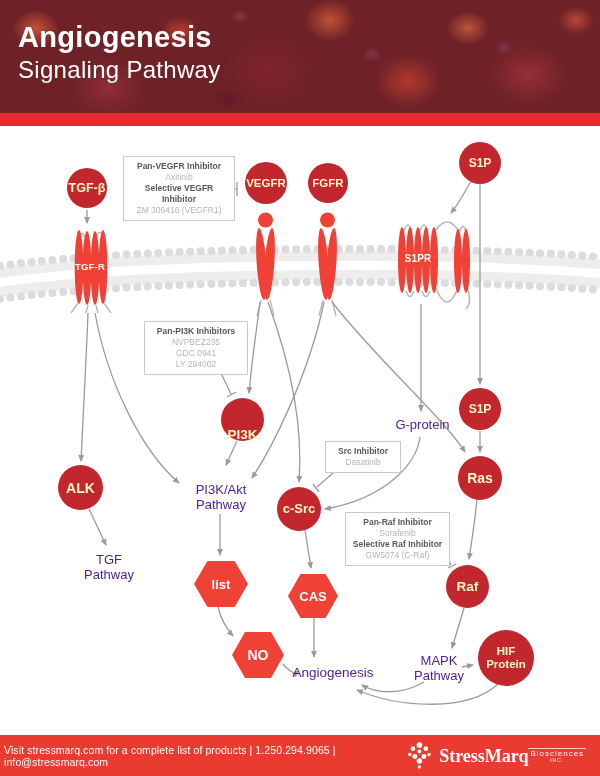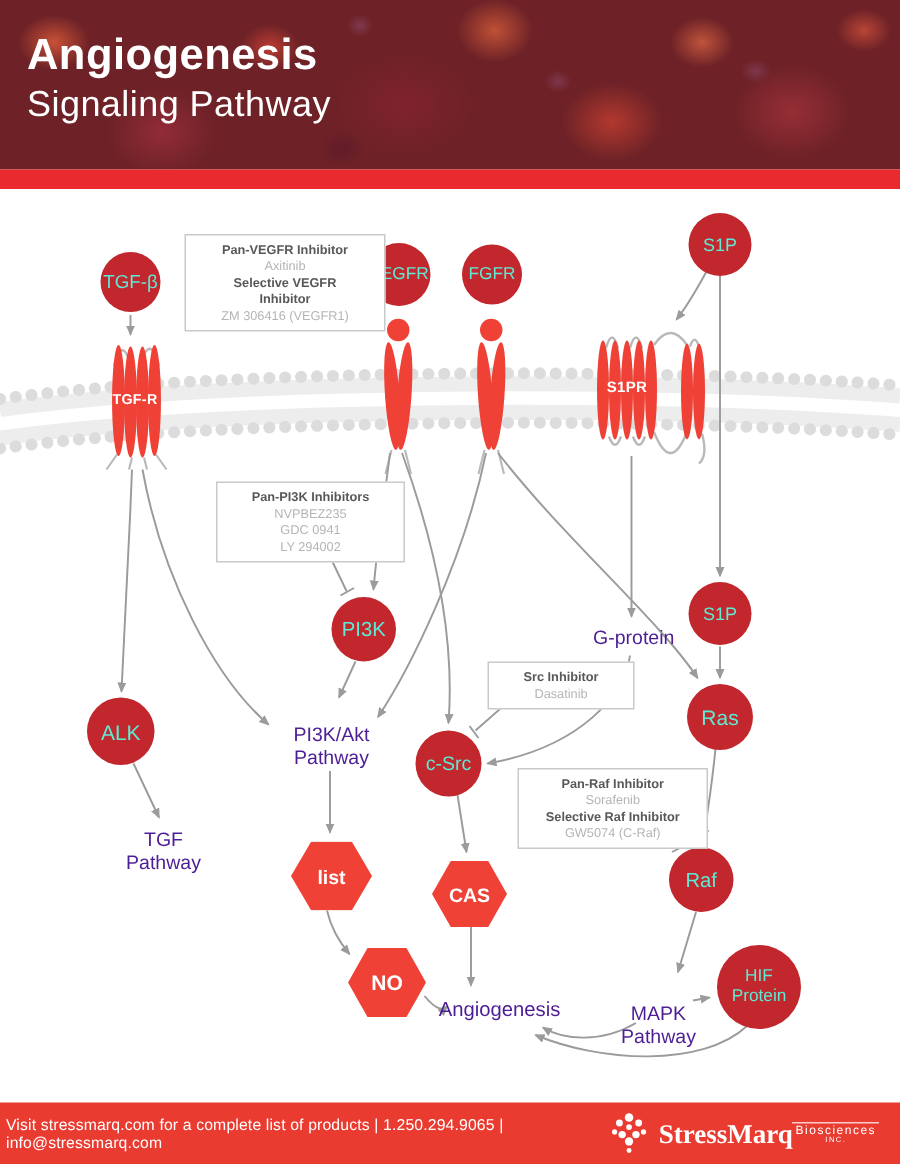--- a/index.html
+++ b/index.html
@@ -20,27 +20,27 @@
       radial-gradient(26px 20px at 96% 18%, rgba(216,84,60,.7), rgba(216,84,60,0) 70%),
       radial-gradient(12px 10px at 40% 15%, rgba(142,74,110,.55), rgba(142,74,110,0) 75%),
       radial-gradient(12px 10px at 62% 48%, rgba(142,74,110,.5), rgba(142,74,110,0) 75%),
       radial-gradient(14px 11px at 84% 42%, rgba(142,74,110,.5), rgba(142,74,110,0) 75%),
       radial-gradient(20px 16px at 38% 88%, rgba(96,26,40,.9), rgba(96,26,40,0) 75%);}
   .title1{position:absolute;left:18px;top:21px;color:#fff;font-size:29px;font-weight:bold;letter-spacing:.3px;}
   .title2{position:absolute;left:18px;top:56px;color:#fff;font-size:24px;font-weight:normal;letter-spacing:.3px;}
   .redbar{position:absolute;left:0;top:113px;width:600px;height:13px;background:#e92a2e;}
   
   .diagram-svg{position:absolute;left:0;top:0;width:600px;height:776px;pointer-events:none;}
-  .circ{position:absolute;border-radius:50%;background:#c1272d;color:#5eead4;font-weight:normal;
+  .circ{position:absolute;border-radius:50%;background:#c1272d;color:#fef9c3;font-weight:bold;
         display:flex;align-items:center;justify-content:center;text-align:center;line-height:12px;}
   .hex{position:absolute;background:#ef4136;color:#fff;font-weight:bold;
        clip-path:polygon(25% 0,75% 0,100% 50%,75% 100%,25% 100%,0 50%);
        display:flex;align-items:center;justify-content:center;}
   .ibox{position:absolute;background:#fff;border:1px solid #c9c9c9;text-align:center;
-        padding:4px 14px;font-size:8.5px;line-height:11px;}
+        padding:4px 3px;font-size:8.5px;line-height:11px;}
   .bx-b{font-weight:bold;color:#57585a;}
   .bx-l{color:#b3b5b7;}
   .glabel{position:absolute;color:#4c1d95;text-align:center;font-size:13px;line-height:15px;}
   .rlabel{position:absolute;color:#fff;font-weight:bold;text-align:center;letter-spacing:.2px;}
   
   .footer{position:absolute;left:0;top:735px;width:600px;height:41px;background:#ea3b30;
           display:flex;align-items:center;justify-content:space-between;
           padding:0 14px 0 4px;box-sizing:border-box;}
   .footer-text{color:#fff;font-size:10.5px;letter-spacing:.1px;}
   .brand{display:flex;align-items:center;gap:7px;}
@@ -151,21 +151,21 @@
     </div>
   <div class="circ" style="left:245px;top:162px;width:42px;height:42px;font-size:11.5px;">
       <span>VEGFR</span>
     </div>
   <div class="circ" style="left:308px;top:163px;width:40px;height:40px;font-size:11.5px;">
       <span>FGFR</span>
     </div>
   <div class="circ" style="left:459px;top:142px;width:42px;height:42px;font-size:12px;">
       <span>S1P</span>
     </div>
-  <div class="circ" style="left:221px;top:398px;width:43px;height:43px;font-size:13.5px;">
+  <div class="circ" style="left:221px;top:398px;width:43px;height:43px;font-size:13.5px;align-items:flex-end;">
       <span>PI3K</span>
     </div>
   <div class="circ" style="left:459px;top:388px;width:42px;height:42px;font-size:12px;">
       <span>S1P</span>
     </div>
   <div class="circ" style="left:58px;top:465px;width:45px;height:45px;font-size:14px;">
       <span>ALK</span>
     </div>
   <div class="circ" style="left:458px;top:456px;width:44px;height:44px;font-size:14px;">
       <span>Ras</span>
@@ -221,21 +221,21 @@
   <div class="glabel" style="left:385px;top:417px;width:75px;">G-protein</div>
   <div class="glabel" style="left:184px;top:482px;width:74px;">
     <div>PI3K/Akt</div>
     <div>Pathway</div>
   </div>
   <div class="glabel" style="left:72px;top:552px;width:74px;">
     <div>TGF</div>
     <div>Pathway</div>
   </div>
   <div class="glabel" style="left:283px;top:665px;width:100px;font-size:13.5px;">Angiogenesis</div>
-  <div class="glabel" style="left:402px;top:653px;width:74px;margin-top:15px;">
+  <div class="glabel" style="left:402px;top:653px;width:74px;">
     <div>MAPK</div>
     <div>Pathway</div>
   </div>
 
   <div class="footer">
     <div class="footer-text">Visit stressmarq.com for a complete list of products  |  1.250.294.9065  |  info@stressmarq.com</div>
     <div class="brand">
       <svg width="27" height="31" viewBox="0 0 27 31">
         <g fill="#ffffff">
           <circle cx="13.5" cy="4" r="3.1"></circle>

